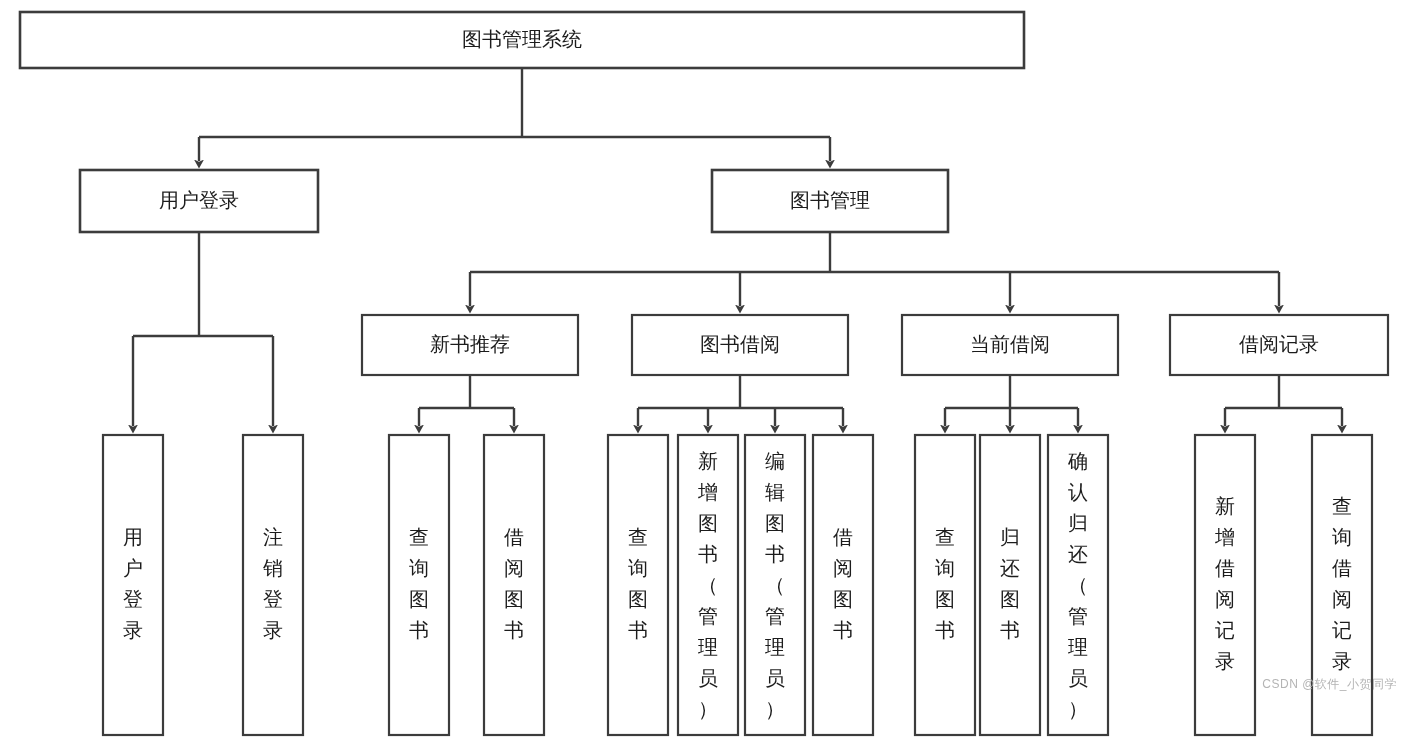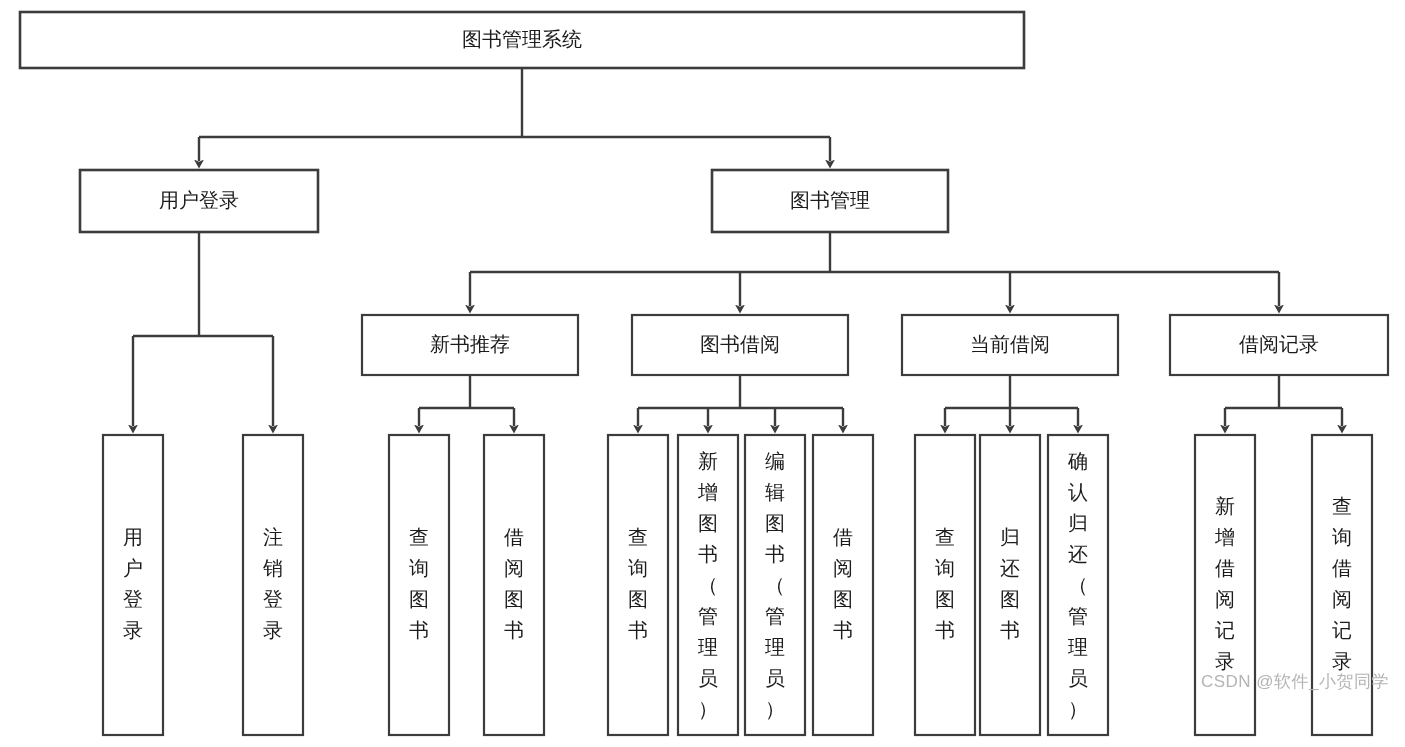--- a/index.html
+++ b/index.html
@@ -10,23 +10,23 @@
   #stage{position:relative;width:1405px;height:699px;}
   svg#diagram{position:absolute;left:0;top:0;width:1405px;height:747px;display:block;}
   .node-rect{fill:#ffffff;stroke:#3c3c3c;stroke-width:2.6;}
   .node-rect.thin{stroke-width:2.2;}
   .edge{stroke:#3c3c3c;stroke-width:2.4;fill:none;}
   .node-label{
     font-family:"Liberation Sans","DejaVu Sans",sans-serif;
     fill:#1c1c1c;font-size:20px;text-anchor:middle;dominant-baseline:middle;
   }
   .watermark{
-    position:absolute;right:16px;bottom:6px;
+    position:absolute;right:8px;bottom:6px;
     font-family:"Liberation Sans","DejaVu Sans",sans-serif;
-    font-size:17px;color:#b4b4b4;letter-spacing:0.5px;white-space:nowrap;
+    font-size:12px;color:#b4b4b4;letter-spacing:0.5px;white-space:nowrap;
     pointer-events:none;user-select:none;
   }
 </style>
 </head>
 <body>
 
 <div id="stage">
 
   <svg id="diagram" viewBox="0 0 1405 747" xmlns="http://www.w3.org/2000/svg">
     <defs>

